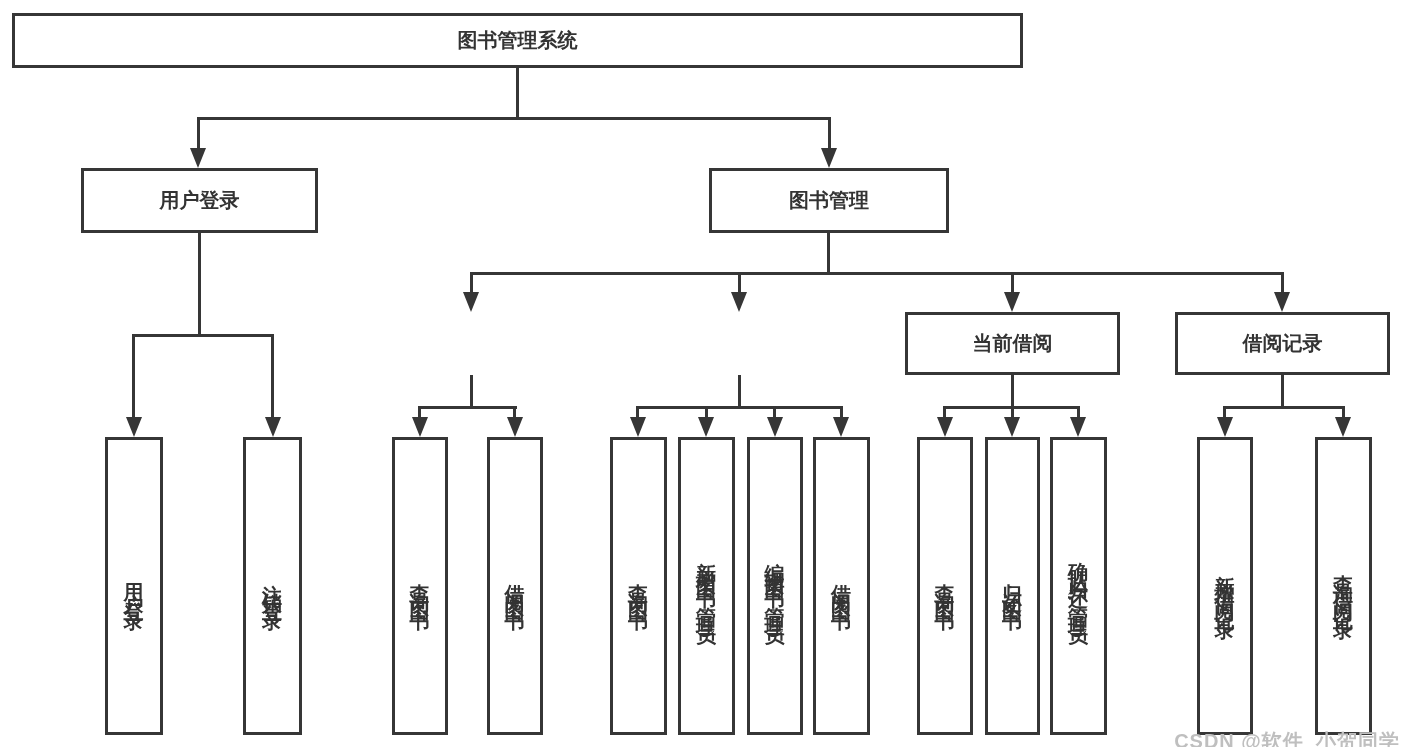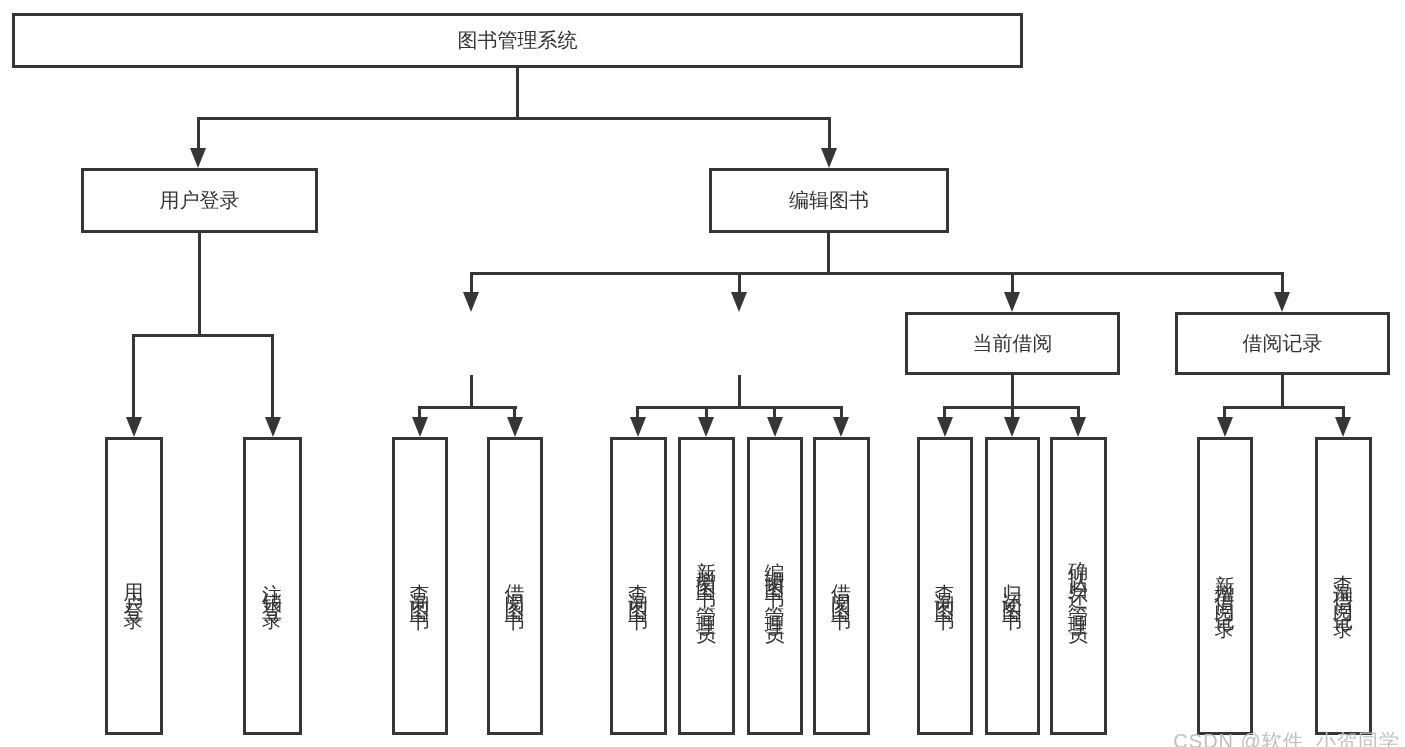--- a/index.html
+++ b/index.html
@@ -4,21 +4,21 @@
 <style>
   :root{
     --line:#363636;
     --text:#333333;
     --background:#ffffff;
     --watermark:#bfbfbf;
   }
   *{margin:0;padding:0;box-sizing:border-box;}
   html,body{width:1405px;height:747px;background:var(--background);overflow:hidden;}
   body{font-family:"Liberation Sans","DejaVu Sans",sans-serif;color:var(--text);}
-  .canvas{position:relative;width:1405px;height:747px;background:var(--background);}
+  .canvas{position:relative;width:1405px;height:747px;background:var(--background);font-weight:bold;}
 
   
   .box{position:absolute;border:3px solid var(--line);background:#fff;
        display:flex;align-items:center;justify-content:center;}
   .box.h span{font-size:20px;color:var(--text);white-space:nowrap;}
   .box.v span{writing-mode:vertical-rl;text-orientation:mixed;font-size:20px;
               letter-spacing:9px;line-height:1;color:var(--text);}
 
   
   .vline{position:absolute;width:3px;background:var(--line);}
@@ -43,21 +43,21 @@
   <div class="hline" style="left:197px;top:117px;width:634px"></div>
   <div class="vline" style="left:197px;top:117px;height:35px"></div>
   <div class="arrow" style="left:190px;top:148px"></div>
   <div class="vline" style="left:828px;top:117px;height:35px"></div>
   <div class="arrow" style="left:821px;top:148px"></div>
 
   <div class="box h" style="left:81px;top:168px;width:237px;height:65px">
     <span>用户登录</span>
   </div>
   <div class="box h" style="left:709px;top:168px;width:240px;height:65px">
-    <span>编辑图书</span>
+    <span>图书管理</span>
   </div>
 
   <div class="vline" style="left:198px;top:233px;height:103px"></div>
   <div class="hline" style="left:132px;top:334px;width:142px"></div>
   <div class="vline" style="left:132px;top:334px;height:85px"></div>
   <div class="arrow" style="left:126px;top:417px"></div>
   <div class="vline" style="left:271px;top:334px;height:85px"></div>
   <div class="arrow" style="left:265px;top:417px"></div>
 
   <div class="vline" style="left:827px;top:233px;height:41px"></div>

